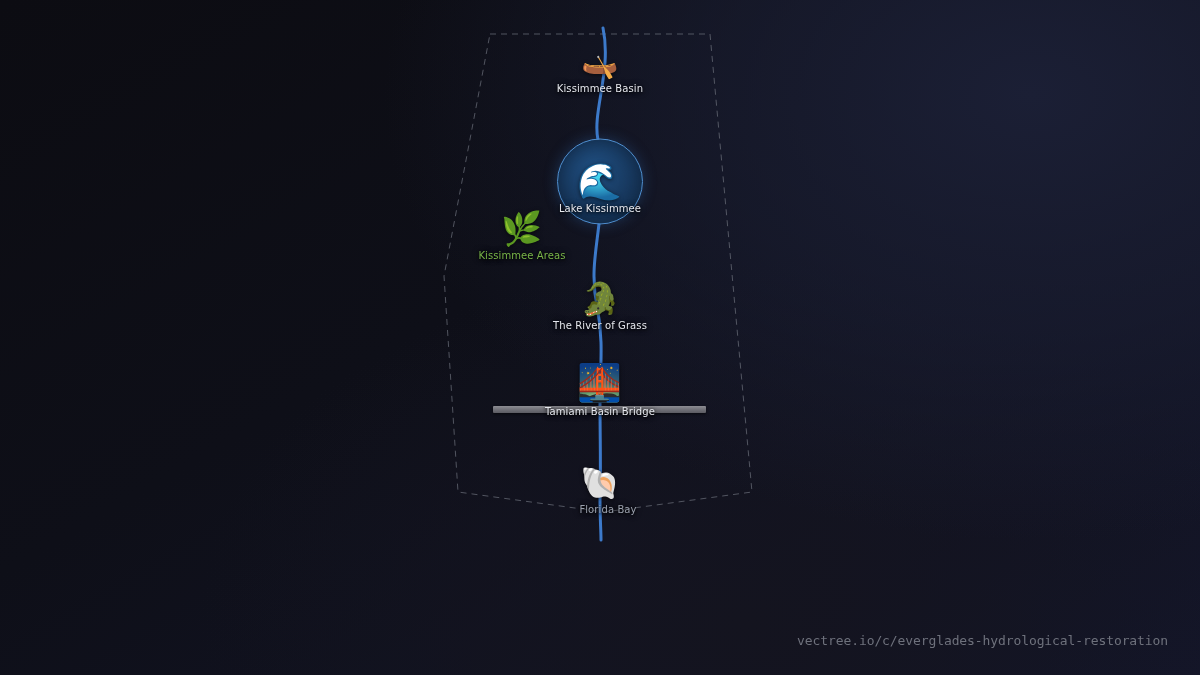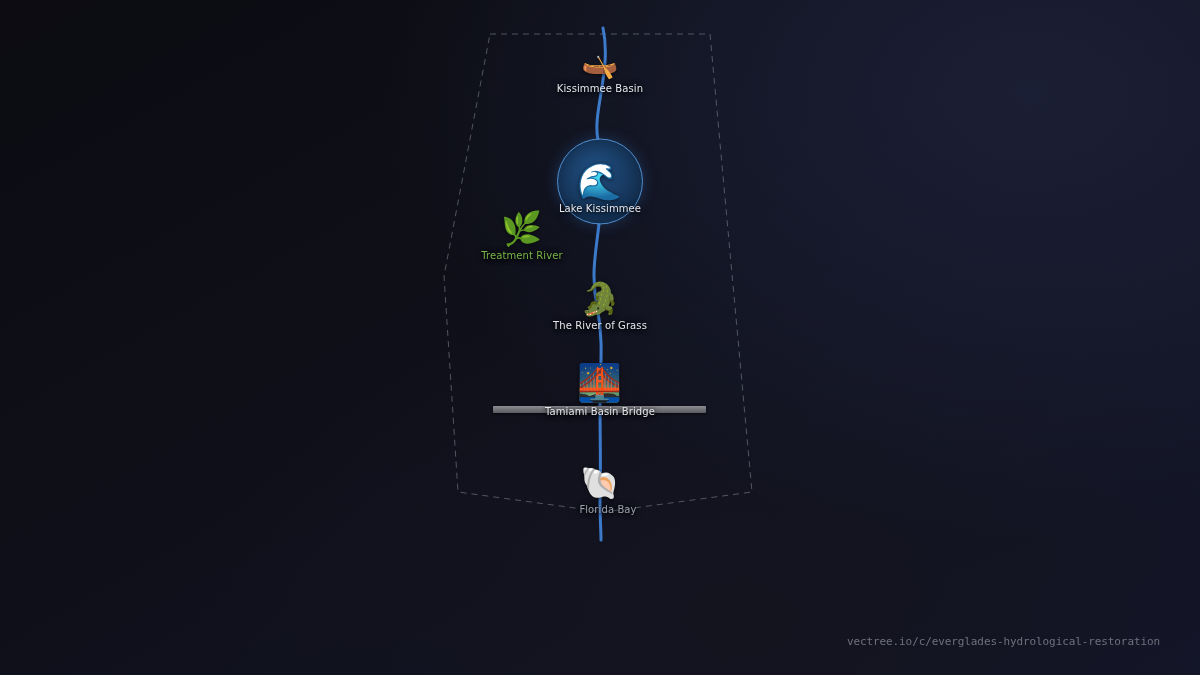--- a/index.html
+++ b/index.html
@@ -87,24 +87,24 @@
   }
 
   
   #footer {
     position: absolute;
     left: 0; right: 0; bottom: 0;
     padding: 0;
   }
   #site-url {
     position: absolute;
-    right: 40px;
+    right: 32px;
     bottom: 27px;
     font-family: "DejaVu Sans Mono", "Liberation Mono", monospace;
-    font-size: 11px;
+    font-size: 13px;
     color: #6e717c;
     letter-spacing: -0.1px;
   }
 </style>
 </head>
 <body>
 
 <div id="stage">
 
   <div id="graph-layer">
@@ -122,21 +122,21 @@
 
     <div class="node hub" style="left: 600px; top: 176px;">
       <div class="hub-circle">
         <div class="node-glyph" style="font-size: 36px;">🌊</div>
       </div>
       <div class="node-label">Lake Kissimmee</div>
     </div>
 
     <div class="node" style="left: 522px; top: 236px;">
       <div class="node-glyph" style="font-size: 33px;">🌿</div>
-      <div class="node-label green">Treatment River</div>
+      <div class="node-label green">Kissimmee Areas</div>
     </div>
 
     <div class="node" style="left: 600px; top: 307px;">
       <div class="node-glyph" style="font-size: 32px;">🐊</div>
       <div class="node-label">The River of Grass</div>
     </div>
 
     <div class="node" style="left: 600px; top: 391px;">
       <div class="node-glyph" style="font-size: 36px;">🌉</div>
       <div class="node-label">Tamiami Basin Bridge</div>

